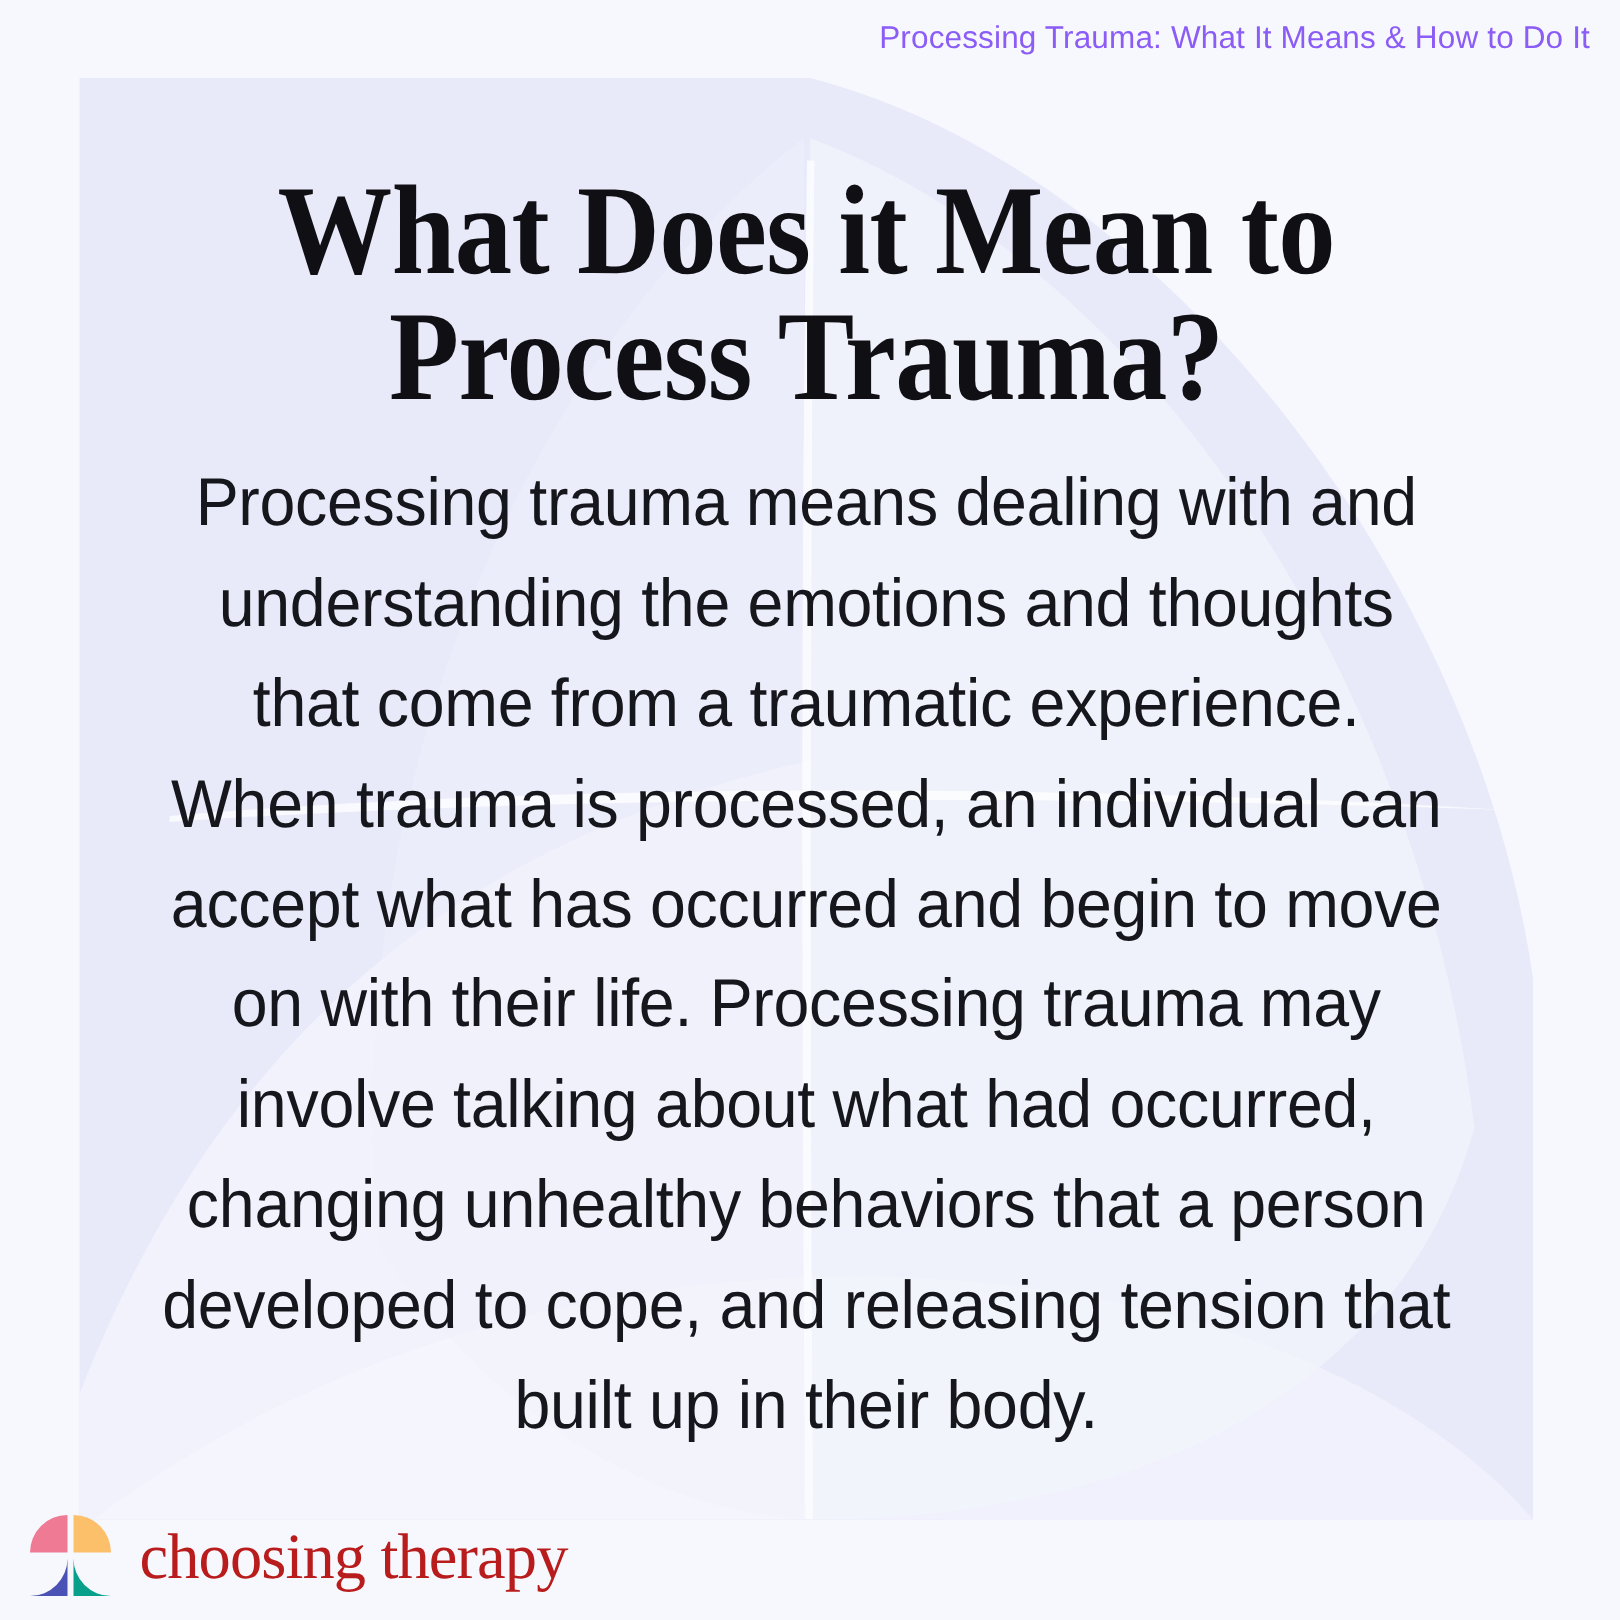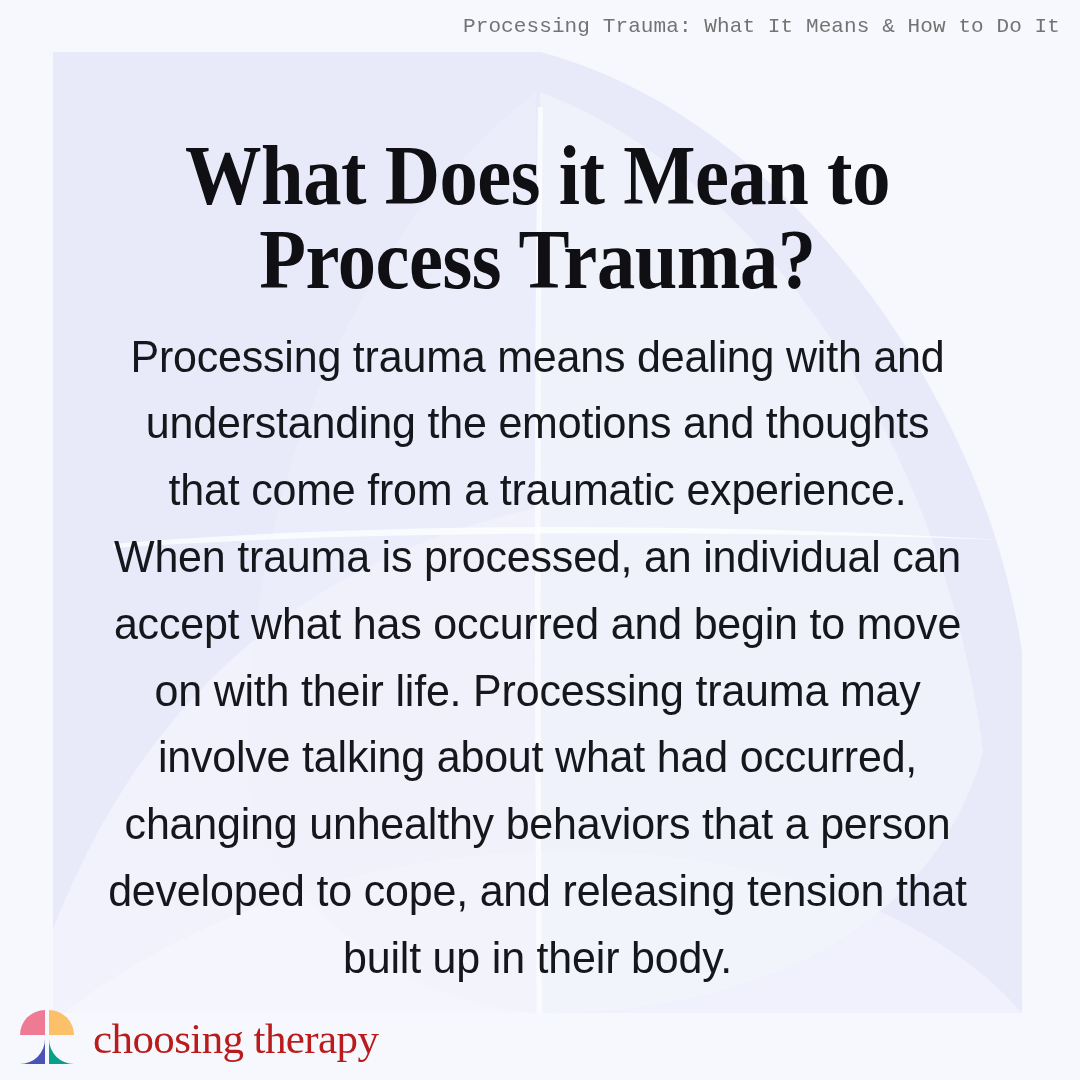--- a/index.html
+++ b/index.html
@@ -23,24 +23,24 @@
     width: 1080px;
     height: 52px;
     display: flex;
     align-items: center;
     justify-content: flex-end;
     padding-right: 20px;
     box-sizing: border-box;
     z-index: 40;
   }
   .header-title {
-    font-family: Liberation Mono, monospace;
+    font-family: Liberation Sans, sans-serif;
     font-size: 21px;
     font-weight: 400;
-    color: #737373;
+    color: #8b5cf6;
     letter-spacing: 0.1px;
     white-space: nowrap;
   }
 
   
   .card {
     position: absolute;
     left: 53px;
     top: 52px;
     width: 969px;
@@ -66,21 +66,20 @@
     left: 53px;
     top: 52px;
     width: 969px;
     height: 961px;
     z-index: 20;
     box-sizing: border-box;
     padding: 60px 34px 0 34px;
     display: flex;
     flex-direction: column;
     align-items: center;
-    justify-content: center;
   }
 
   .headline {
     font-family: "Liberation Serif", serif;
     font-weight: 700;
     font-size: 85px;
     line-height: 0.99;
     color: #101014;
     text-align: center;
     letter-spacing: -0.5px;

